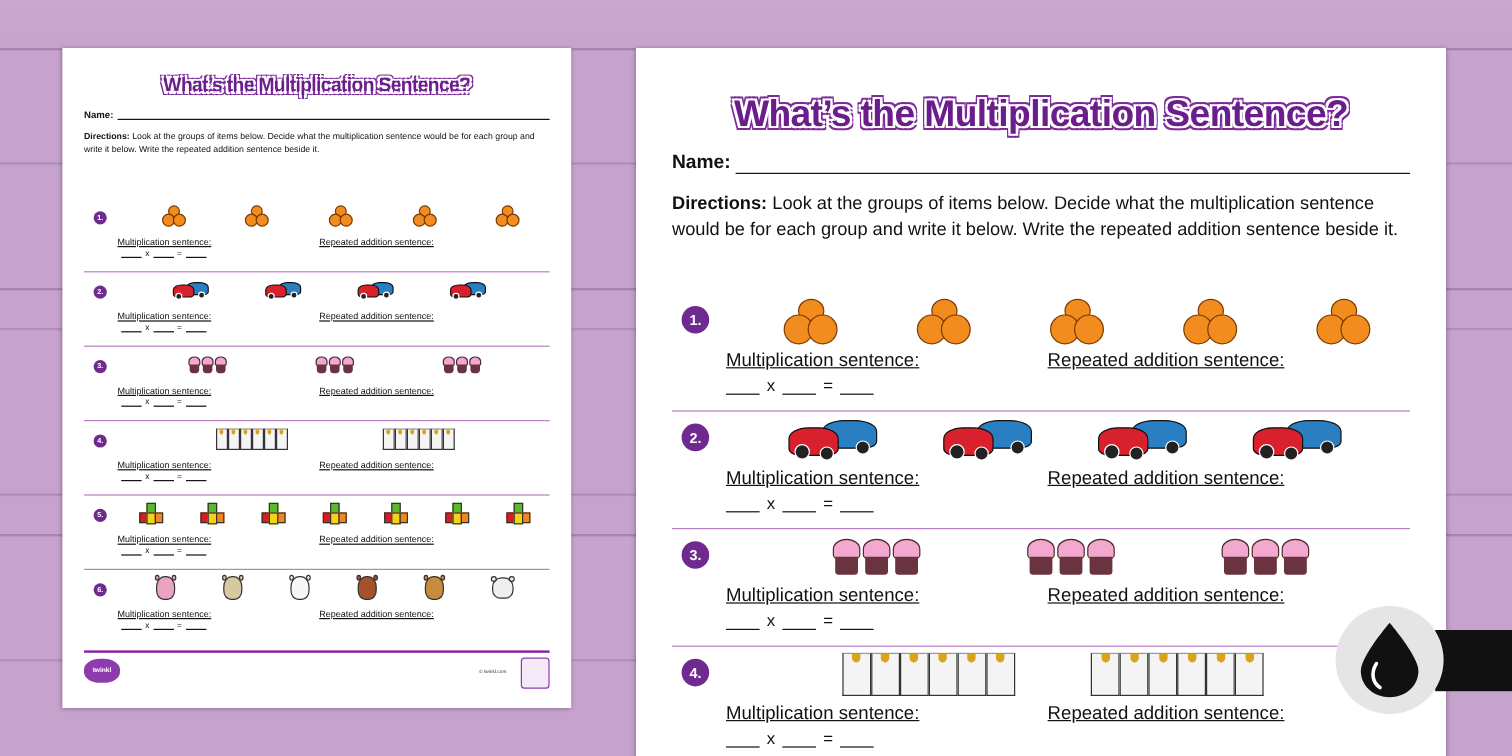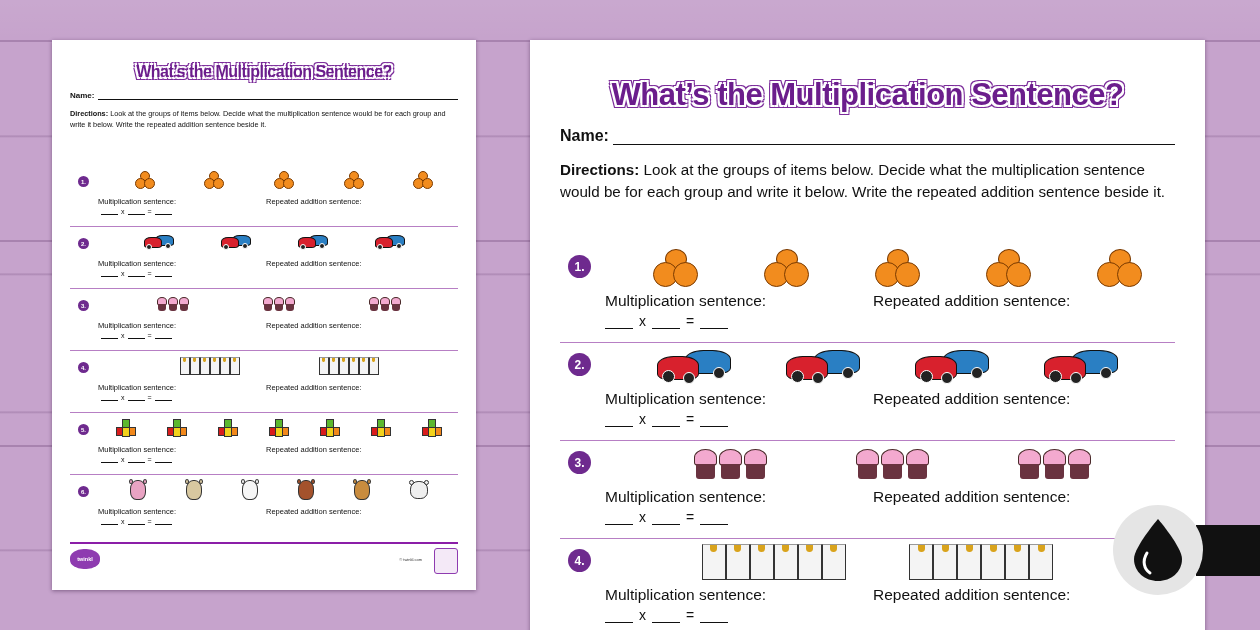--- a/index.html
+++ b/index.html
@@ -43,21 +43,21 @@
   .directions b { font-weight:bold; }
   .small .directions { margin:8px 18px 0 18px; font-size:7.3px; line-height:11px; }
   .big .directions { margin:14px 30px 0 30px; font-size:15.2px; line-height:22px; }
 
   .row { position:relative; border-bottom:1.5px solid #b77fc4; }
   .badge {
     position:absolute; border-radius:50%; background:#6e2a8e; color:#fff;
     font-weight:bold; display:flex; align-items:center; justify-content:center;
   }
   .items { position:absolute; display:flex; align-items:center; }
-  .lab { position:absolute; color:#111; white-space:nowrap; }
+  .lab { position:absolute; color:#111; white-space:nowrap;text-decoration:underline; }
   .blanks { position:absolute; color:#111; white-space:nowrap; display:flex; align-items:flex-end; }
   .blank { display:inline-block; border-bottom:1.5px solid #111; }
 
   
   .small .rows { position:absolute; left:18px; right:18px; top:125px; }
   .small .row { height:61px; }
   .small .badge { width:11px; height:11px; font-size:6px; left:8px; top:11px; }
   .small .items { left:40px; right:0; top:4px; height:22px; justify-content:space-around; }
   .small .lab { font-size:7.5px; top:32px; }
   .small .lab.m { left:28px; }

